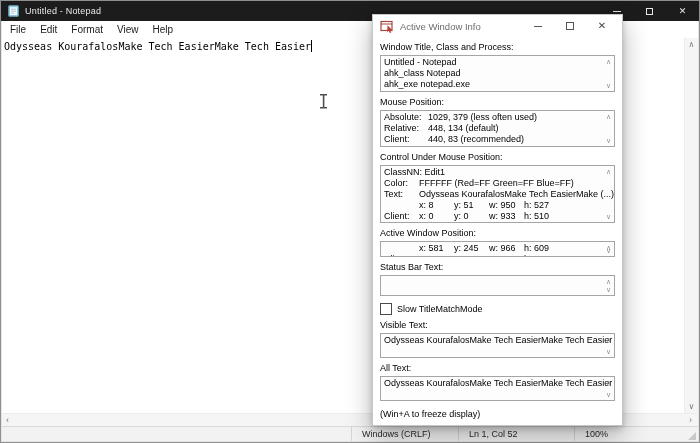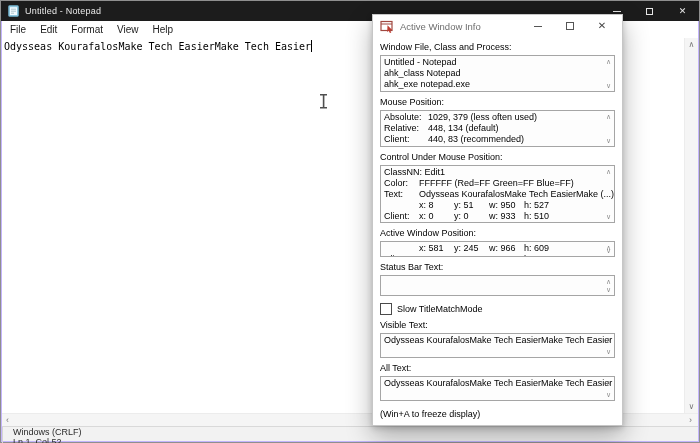--- a/index.html
+++ b/index.html
@@ -1,20 +1,20 @@
 <!DOCTYPE html>
 <html><head>
 <meta charset="utf-8">
 <style>
   html,body{margin:0;padding:0;}
   body{
     width:700px;height:443px;position:relative;overflow:hidden;
     font-family:"Liberation Sans",sans-serif;background:#ffffff;
   }
-  .window{position:absolute;inset:0;border:1px solid #8f8f8f;box-sizing:border-box;background:#c4b5fd;}
+  .window{position:absolute;inset:0;border:1px solid #8f8f8f;box-sizing:border-box;background:#e5e5e5;}
 
   
   .titlebar{position:absolute;top:0;left:0;right:0;height:20px;background:#1c1c1c;display:flex;align-items:center;}
   .np-icon{width:11px;height:12px;margin:0 6px 0 7px;flex:0 0 auto;}
   .win-title{color:#e9e9e9;font-size:9px;letter-spacing:.2px;}
   .caption-btns{position:absolute;right:0;top:0;height:20px;display:flex;}
   .cbtn{width:33px;height:20px;display:flex;align-items:center;justify-content:center;}
   .glyph-min{width:8px;height:1px;background:#e6e6e6;}
   .glyph-max{width:7px;height:7px;border:1px solid #e6e6e6;box-sizing:border-box;}
   .glyph-close{color:#e6e6e6;font-size:9px;line-height:9px;}
@@ -31,21 +31,21 @@
 
   
   .vscroll{position:absolute;top:37px;right:1px;width:13px;bottom:28px;background:#f5f5f5;border-left:1px solid #ececec;}
   .vscroll .sarr{position:absolute;left:0;right:0;text-align:center;color:#787878;font-size:8px;line-height:8px;}
   .vscroll .up{top:3px;} .vscroll .down{bottom:3px;}
   .hscroll{position:absolute;left:1px;right:1px;bottom:15px;height:13px;background:#f5f5f5;border-top:1px solid #ececec;}
   .hscroll .sarr{position:absolute;top:2px;color:#787878;font-size:9px;line-height:9px;}
   .hscroll .left{left:4px;} .hscroll .right{right:6px;}
 
   
-  .statusbar{position:absolute;left:1px;right:1px;bottom:1px;height:14px;background:#f2f2f2;border-top:1px solid #d9d9d9;display:flex;align-items:stretch;font-size:9px;color:#2a2a2a;flex-direction:column;}
+  .statusbar{position:absolute;left:1px;right:1px;bottom:1px;height:14px;background:#f2f2f2;border-top:1px solid #d9d9d9;display:flex;align-items:stretch;font-size:9px;color:#2a2a2a;}
   .status-spacer{width:349px;}
   .status-cell{border-left:1px solid #d5d5d5;display:flex;align-items:center;padding-left:10px;box-sizing:border-box;}
   .w-crlf{width:107px;} .w-pos{width:116px;} .w-zoom{width:103px;}
   .grip-cell{flex:1;position:relative;}
   .grip{position:absolute;right:2px;bottom:1px;width:0;height:0;border-bottom:8px solid #c9c9c9;border-left:8px solid transparent;}
 
   
   .spy{position:absolute;left:371px;top:13px;width:251px;height:412px;background:#fff;border:1px solid #c6c6c6;
        box-shadow:0 10px 24px rgba(0,0,0,.30),0 2px 6px rgba(0,0,0,.18);z-index:10;box-sizing:border-box;overflow:hidden;}
   .spy-tb{height:22px;display:flex;align-items:center;position:relative;}
@@ -151,21 +151,21 @@
             <span class="sg-max"></span>
           </div>
         <div class="sbtn">
             <span class="sg-close">✕</span>
           </div>
       </div>
     </div>
 
     <div class="spy-body">
 
-      <div class="sec-label">Window File, Class and Process:</div>
+      <div class="sec-label">Window Title, Class and Process:</div>
       <div class="ibox h37">
         <div class="ln">Untitled - Notepad</div>
         <div class="ln">ahk_class Notepad</div>
         <div class="ln">ahk_exe notepad.exe</div>
         <span class="arr up">∧</span>
         <span class="arr down">∨</span>
       </div>
 
       <div class="sec-label">Mouse Position:</div>
       <div class="ibox h37 tabs44">

